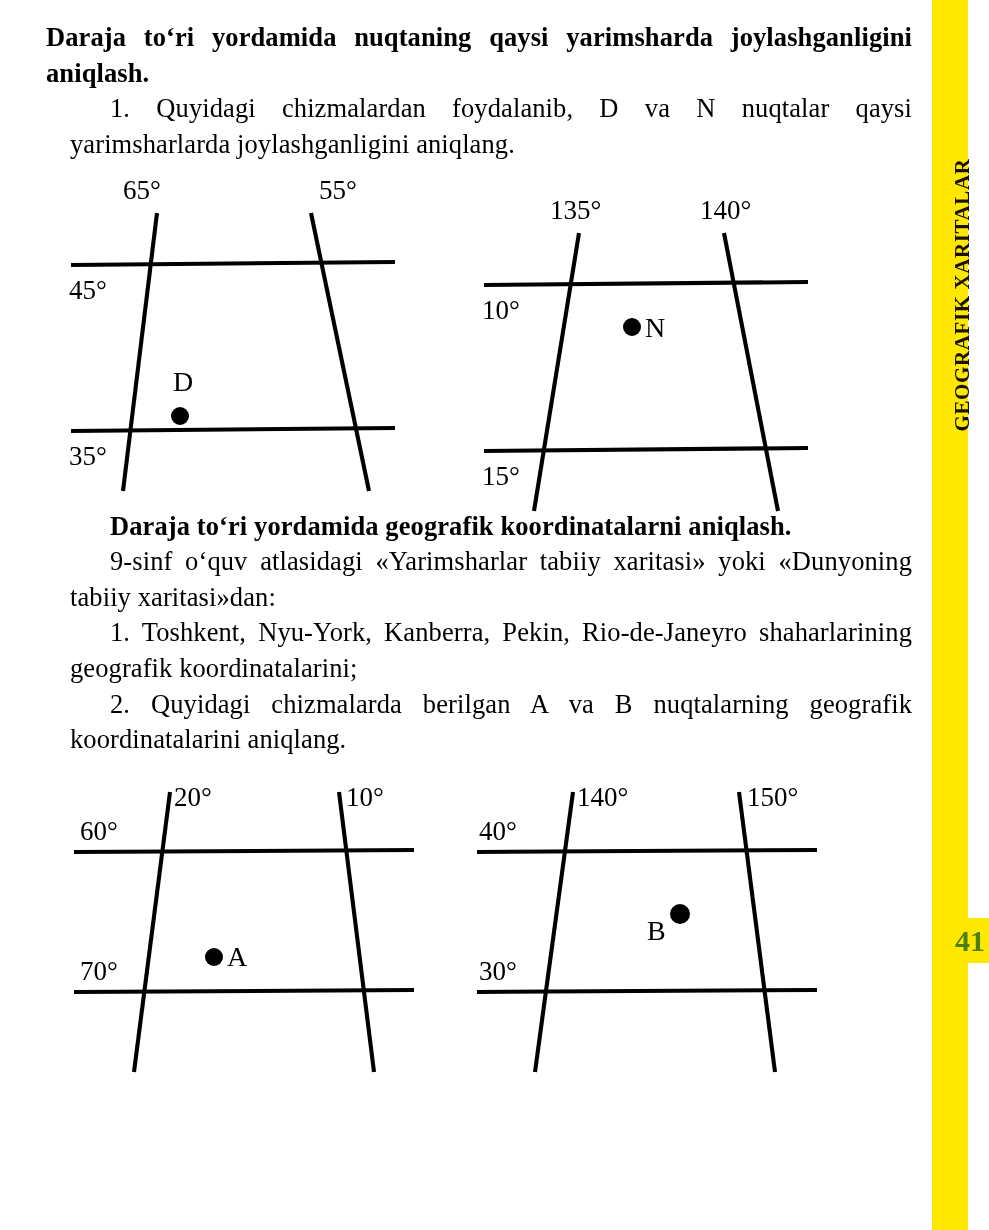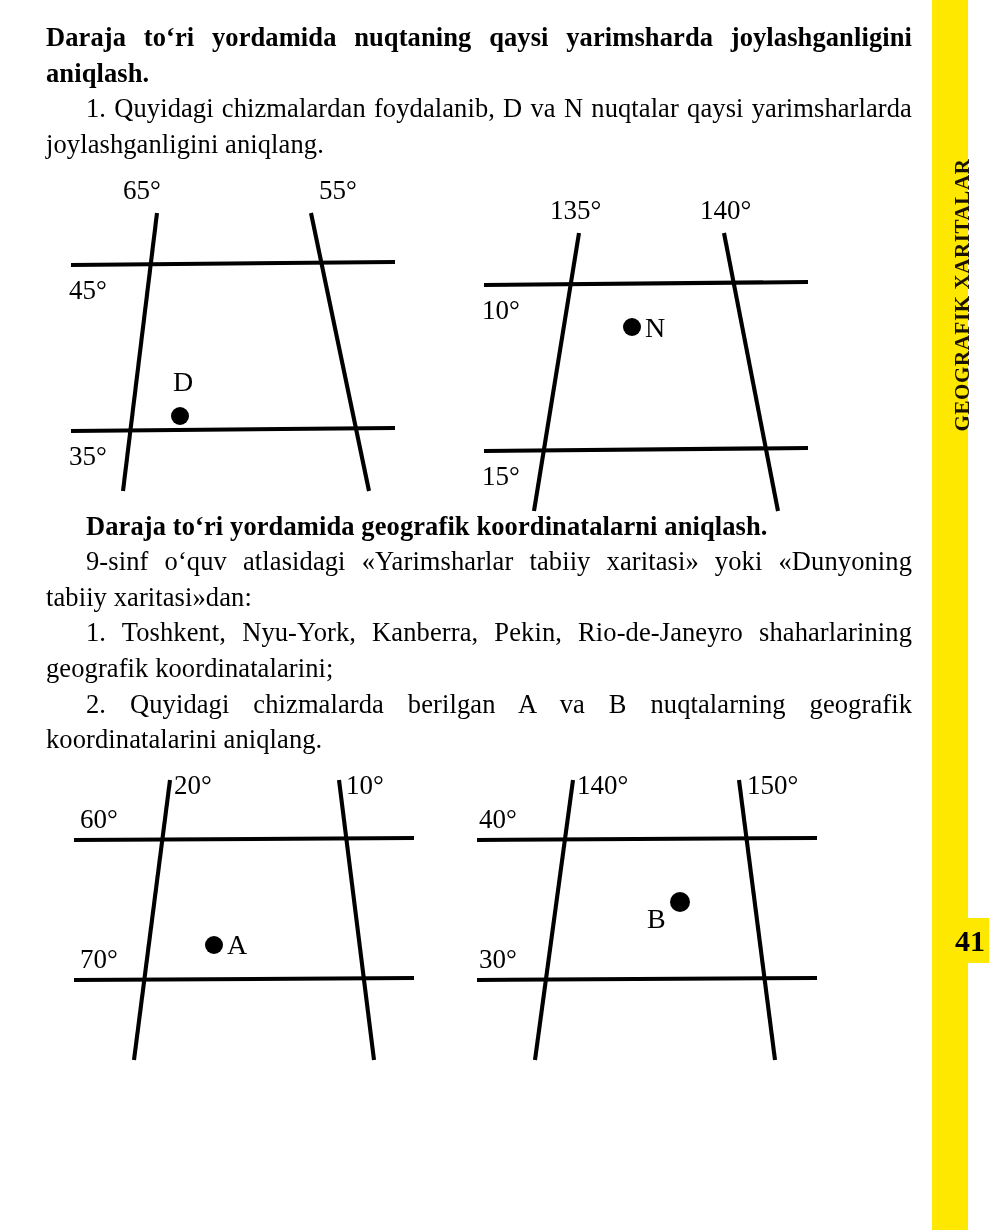--- a/index.html
+++ b/index.html
@@ -39,29 +39,30 @@
     line-height: 1.345;
     text-align: justify;
     text-justify: inter-word;
     letter-spacing: 0.1px;
   }
   p.para.bold {
     font-weight: bold;
   }
   p.para.indent {
     text-indent: 40px;
+    margin-left: 24px;
   }
 
   
   .diagram-row {
     position: relative;
     width: 866px;
   }
   .diagram-row.row1 { height: 340px; margin-top: 6px; }
-  .diagram-row.row2 { height: 320px; margin-top: 4px; }
+  .diagram-row.row2 { height: 320px; margin-top: 16px; }
 
   .diagram {
     position: absolute;
     top: 0;
   }
   .diagram svg { display: block; overflow: visible; }
 
   .d1 { left: 4px; margin-left: 11px; }
   .d2 { left: 410px; margin-top: 20px; }
   .d3 { left: 10px; }
@@ -127,21 +128,21 @@
   }
   .page-number {
     position: absolute;
     left: 955px;
     top: 921px;
     width: 34px;
     height: 40px;
     font-family: "Liberation Serif", serif;
     font-weight: bold;
     font-size: 30px;
-    color: #000000;
+    color: #4d7c0f;
     line-height: 40px;
     text-align: left;
   }
 </style>
 </head>
 <body>
 
 <div class="page">
   <div class="content">
 

